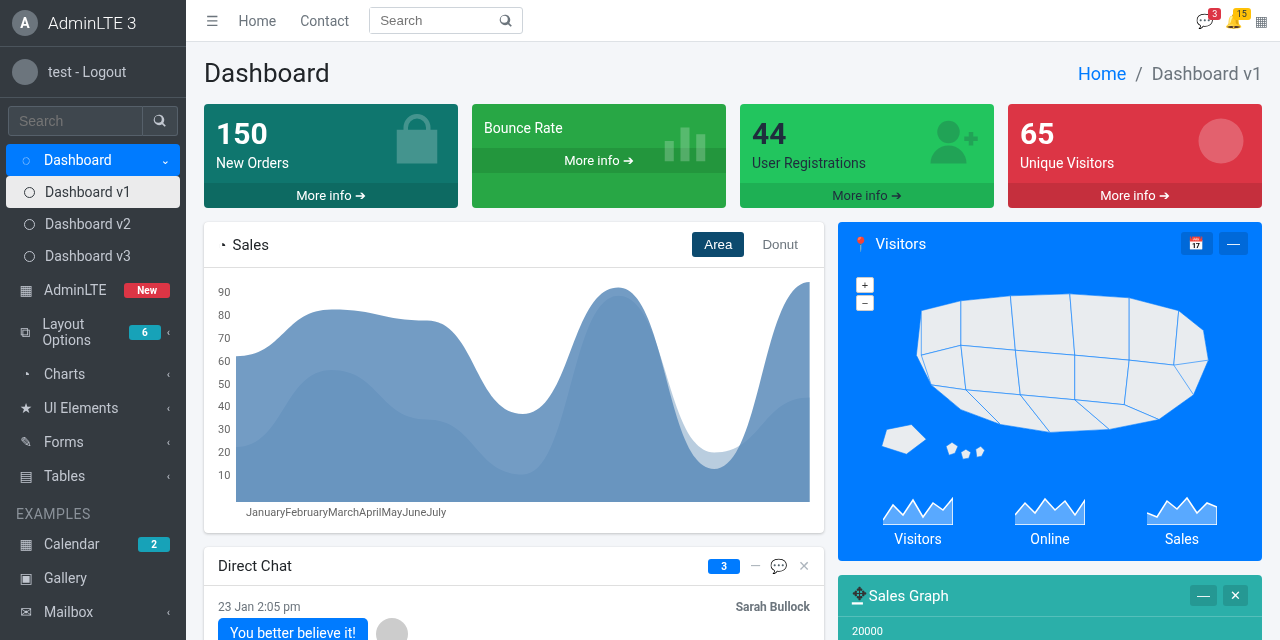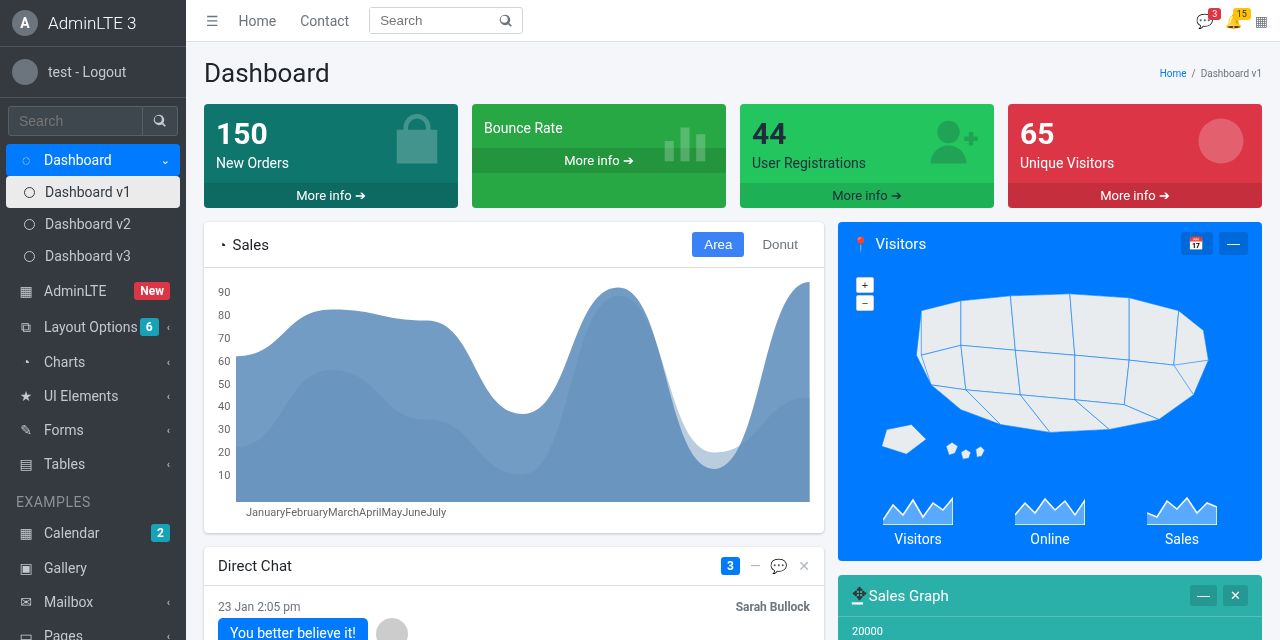--- a/index.html
+++ b/index.html
@@ -13,21 +13,21 @@
 .user-img{width:26px;height:26px;border-radius:50%;background:#6c757d;margin-right:10px}
 .sidebar-search{padding:8px;display:flex}
 .sidebar-search input{flex:1;background:#3f474e;border:1px solid #56606a;color:#fff;padding:6px 10px;border-radius:3px 0 0 3px;font-size:14px;width:100%}
 .sidebar-search button{background:#3f474e;border:1px solid #56606a;border-left:none;color:#c2c7d0;padding:6px 10px;border-radius:0 3px 3px 0;cursor:pointer}
 .nav{list-style:none;padding:0 6px;overflow-y:auto}
 .nav-item{margin-bottom:2px}
 .nav-link{display:flex;align-items:center;padding:8px 10px;color:#c2c7d0;text-decoration:none;border-radius:4px;cursor:pointer;font-size:14px}
 .nav-link.active{background:#007bff;color:#fff}
 .nav-link .icon{width:20px;margin-right:8px;text-align:center}
 .nav-link .tog{margin-left:auto;font-size:11px}
-.badge{font-size:12px;padding:2px 6px;border-radius:3px;font-weight:700}
+.badge{font-size:10px;padding:2px 13px;border-radius:3px;font-weight:700}
 .badge-danger{background:#dc3545;color:#fff}
 .badge-info{background:#17a2b8;color:#fff}
 .nav-sub{list-style:none;padding-left:0}
 .nav-sub .nav-link{padding-left:14px}
 .circ{width:11px;height:11px;border:1px solid #c2c7d0;border-radius:50%;display:inline-block;margin-right:10px;margin-left:4px}
 .nav-sub .nav-link.sel{background:rgba(255,255,255,.9);color:#343a40}
 .nav-sub .nav-link.sel .circ{border-color:#343a40}
 .nav-header{padding:12px 10px 6px;font-size:14px;color:#8a9199;letter-spacing:.5px}
 .main{flex:1;display:flex;flex-direction:column;overflow:hidden}
 .topbar{background:#fff;border-bottom:1px solid #dee2e6;display:flex;align-items:center;padding:6px 12px;height:42px}
@@ -36,41 +36,41 @@
 .top-search{display:flex;align-items:center;margin-left:8px;border:1px solid #ced4da;border-radius:3px}
 .top-search input{border:none;padding:5px 10px;width:120px;outline:none}
 .top-search button{border:none;background:transparent;padding:5px 9px;color:#6c757d;cursor:pointer}
 .topbar-right{margin-left:auto;display:flex;align-items:center;gap:12px}
 .topbar-right .ti{position:relative;color:#6c757d;cursor:pointer}
 .topbar-right .tb{position:absolute;top:-5px;right:-8px;background:#dc3545;color:#fff;font-size:9px;padding:1px 4px;border-radius:3px}
 .topbar-right .tb.warn{background:#ffc107;color:#1f2d3d}
 .content{flex:1;overflow-y:auto;padding:0}
 .content-header{display:flex;align-items:center;justify-content:space-between;padding:16px 18px}
 .content-header h1{font-size:26px;font-weight:400}
-.breadcrumb{color:#6c757d;font-size:10px}
+.breadcrumb{color:#6c757d;font-size:18px}
 .breadcrumb a{color:#007bff;text-decoration:none}
 .row{display:flex;gap:14px;padding:0 18px 14px}
 .small-box{flex:1;border-radius:4px;color:#fff;position:relative;overflow:hidden}
 .sb-inner{padding:12px}
 .sb-inner h3{font-size:30px;font-weight:700}
 .sb-inner h3 sup{font-size:16px}
 .sb-inner p{font-size:14px;margin-top:4px}
 .sb-icon{position:absolute;right:14px;top:10px;font-size:54px;opacity:.22}
 .sb-footer{background:rgba(0,0,0,.1);text-align:center;padding:5px;font-size:13px;cursor:pointer}
 .bg-info{background:#0f766e}.bg-success{background:#28a745}.bg-warning{background:#22c55e;color:#1f2d3d}.bg-danger{background:#dc3545}
 .bg-warning .sb-footer{color:#1f2d3d}
 .cols{display:flex;gap:14px;padding:0 18px}
 .col-l{flex:0 0 620px;display:flex;flex-direction:column;gap:14px}
 .col-r{flex:1;display:flex;flex-direction:column;gap:14px}
 .card{background:#fff;border-radius:4px;box-shadow:0 0 1px rgba(0,0,0,.125),0 1px 3px rgba(0,0,0,.2)}
 .card-header{padding:10px 14px;display:flex;align-items:center;border-bottom:1px solid rgba(0,0,0,.125)}
 .card-title{font-size:15px;font-weight:400}
 .card-tools{margin-left:auto;display:flex;align-items:center;gap:6px}
 .tab-btn{padding:5px 12px;border-radius:3px;cursor:pointer;border:none;background:transparent;color:#6c757d}
-.tab-btn.active{background:#3b82f6;color:#fff}
+.tab-btn.active{background:#0c4a6e;color:#fff}
 .card-body{padding:14px}
 .chart-wrap{display:flex;height:220px}
 .y-axis{display:flex;flex-direction:column;justify-content:space-between;font-size:11px;color:#666;padding:4px 6px 20px 0;text-align:right}
 .chart-area{flex:1;position:relative}
 .x-axis{display:flex;justify-content:flex-start;font-size:11px;color:#666;padding:4px 0 0 28px}
 .chat-header{padding:10px 14px;display:flex;align-items:center;border-bottom:1px solid rgba(0,0,0,.125)}
 .chat-tools{margin-left:auto;display:flex;gap:10px;color:#adb5bd;align-items:center}
 .chat-body{padding:10px 14px;max-height:90px;overflow:hidden}
 .msg-meta{display:flex;justify-content:space-between;font-size:12px;color:#6c757d;margin:4px 0}
 .msg-bubble{background:#007bff;color:#fff;padding:7px 12px;border-radius:5px;display:inline-block;max-width:85%}

